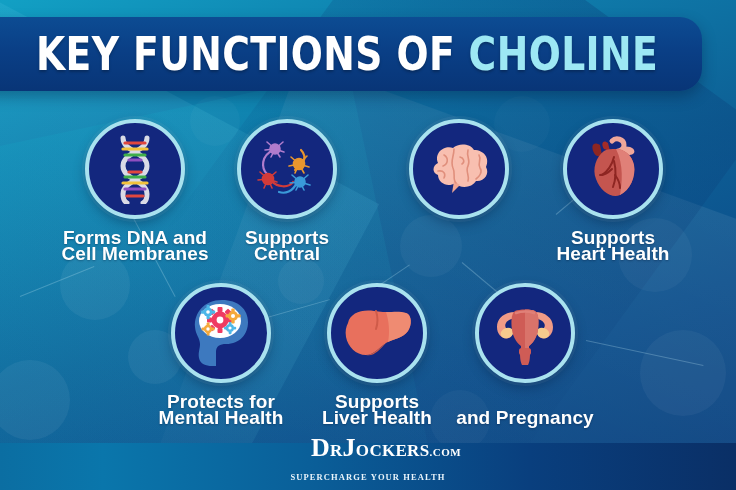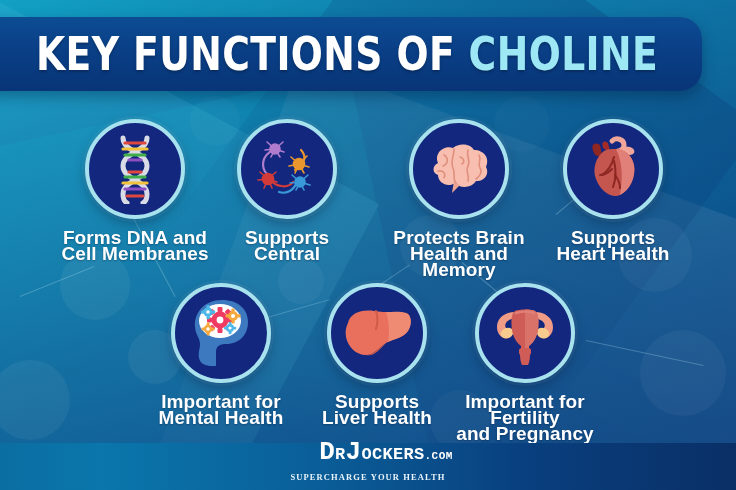--- a/index.html
+++ b/index.html
@@ -91,22 +91,22 @@
   
   #footer-band{
     position:absolute;left:0;bottom:0;width:736px;height:47px;
     background:linear-gradient(90deg,#0b6ea2 0%, #0a76ab 14%, #0a5f99 42%, #093f7e 72%, #0a2f66 100%);
   }
   #logo{
     position:absolute;left:0;right:0;bottom:7px;text-align:center;
     color:#ffffff;
   }
   #logo-main{
-    font-family:Liberation Mono, monospace;
-    font-size:26px;font-weight:700;line-height:29px;letter-spacing:.3px;
+    font-family:Liberation Serif, serif;
+    font-size:26px;font-weight:700;line-height:37px;letter-spacing:.3px;
     white-space:nowrap;
     padding-left:36px;
   }
   #logo-main .sm{font-size:17px;}
   #logo-main .dotcom{font-size:11px;letter-spacing:.5px;}
   #logo-tag{
     font-family:"Liberation Serif", serif;
     font-size:8.5px;font-weight:700;
     letter-spacing:1.1px;line-height:11px;
     margin-top:1px;
@@ -215,24 +215,20 @@
         <path d="M30 40 L28 52 L36 44 Z" fill="#f0a694"></path>
         <g stroke="#e08f7c" stroke-width="1.6" fill="none" stroke-linecap="round">
           <path d="M20 14 C25 17, 24 23, 19 25"></path>
           <path d="M30 8 C30 16, 26 20, 29 27 C32 33, 28 38, 32 42"></path>
           <path d="M44 9 C42 16, 47 19, 44 25 C41 30, 46 35, 44 40"></path>
           <path d="M55 14 C58 19, 53 22, 56 27 C59 31, 55 36, 52 38"></path>
           <path d="M14 30 C20 29, 22 33, 20 37"></path>
           <path d="M36 16 C40 17, 41 21, 38 23"></path>
         </g>
       </svg>
-    </div>
-    <div class="label">
-      <span>Protects Brain</span><br>
-      <span>Health and Memory</span>
     </div>
   </div>
 
   <div class="item" style="left:538px;top:119px;">
     <div class="circle">
       <svg width="62" height="68" viewBox="0 0 62 68">
         <path d="M18 10 C12 6, 8 10, 12 18 C14 22, 18 22, 20 20 Z" fill="#8e2622"></path>
         <path d="M26 8 C22 4, 18 8, 22 14 L28 16 Z" fill="#a32c28"></path>
         <path d="M30 6 C34 2, 42 4, 42 10 C42 14, 38 16, 36 16" fill="none" stroke="#f0a79a" stroke-width="5" stroke-linecap="round"></path>
         <path d="M40 12 C48 10, 54 14, 52 18 C50 21, 44 20, 41 18" fill="#f0a79a"></path>
@@ -304,21 +300,21 @@
             <rect x="42.7" y="26" width="2.8" height="3" rx="1"></rect>
             <rect x="42.7" y="35.2" width="2.8" height="3" rx="1"></rect>
             <rect x="38" y="30.7" width="3" height="2.8" rx="1"></rect>
             <rect x="47.2" y="30.7" width="3" height="2.8" rx="1"></rect>
           </g>
           <circle cx="44" cy="32" r="1.6" fill="#ffffff"></circle>
         </g>
       </svg>
     </div>
     <div class="label">
-      <span>Important for</span><br>
+      <span>Protects for</span><br>
       <span>Mental Health</span>
     </div>
   </div>
 
   <div class="item" style="left:302px;top:283px;">
     <div class="circle">
       <svg width="74" height="56" viewBox="0 0 74 56">
         <path d="M8 18 C10 8, 22 4, 34 6 C46 8, 58 6, 66 8 C72 10, 72 20, 68 26
                  C62 34, 52 34, 46 38 C40 42, 34 50, 26 50 C16 50, 8 42, 6 32
                  C5 26, 6 22, 8 18 Z" fill="#e8705d"></path>
@@ -346,21 +342,21 @@
         <path d="M26 11 C30 9, 42 9, 46 11 C50 14, 50 22, 49 30 C48 38, 43 44, 40 46
                  L40 50 L32 50 L32 46 C29 44, 24 38, 23 30 C22 22, 22 14, 26 11 Z" fill="#cf5c56"></path>
         <path d="M36 9.5 C41 9.5, 45 10, 46 11 C50 14, 50 22, 49 30 C48 38, 43 44, 40 46
                  L40 50 L36 50 Z" fill="#d9736a"></path>
         <rect x="30" y="48" width="12" height="7" rx="2.5" fill="#cf5c56"></rect>
         <path d="M31 54 C31 60, 32 63, 33 65 L39 65 C40 63, 41 60, 41 54 Z" fill="#cf5c56"></path>
         <path d="M27 13 C33 11, 39 11, 45 13" fill="none" stroke="#e08078" stroke-width="2.5" stroke-linecap="round"></path>
       </svg>
     </div>
     <div class="label">
-      <span>Important for Fertility</span><br>
+      <br>
       <span>and Pregnancy</span>
     </div>
   </div>
 
   <div id="footer-band"></div>
   <div id="logo">
     <div id="logo-main"><span>D</span><span class="sm">R</span><span>J</span><span class="sm">OCKERS</span><span class="dotcom">.COM</span></div>
     <div id="logo-tag">SUPERCHARGE YOUR HEALTH</div>
   </div>
 

